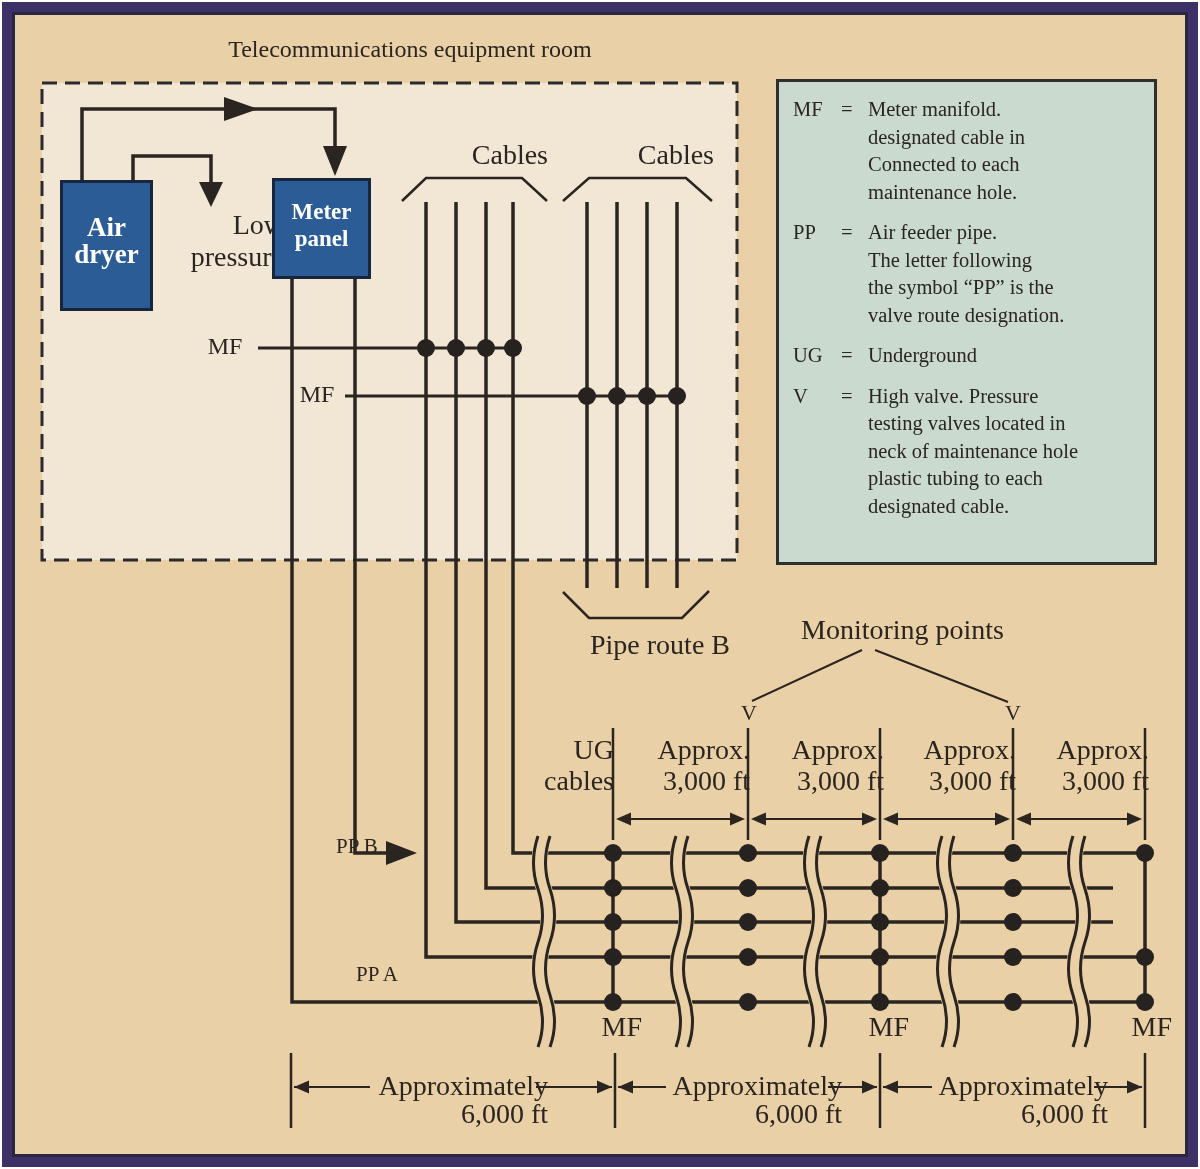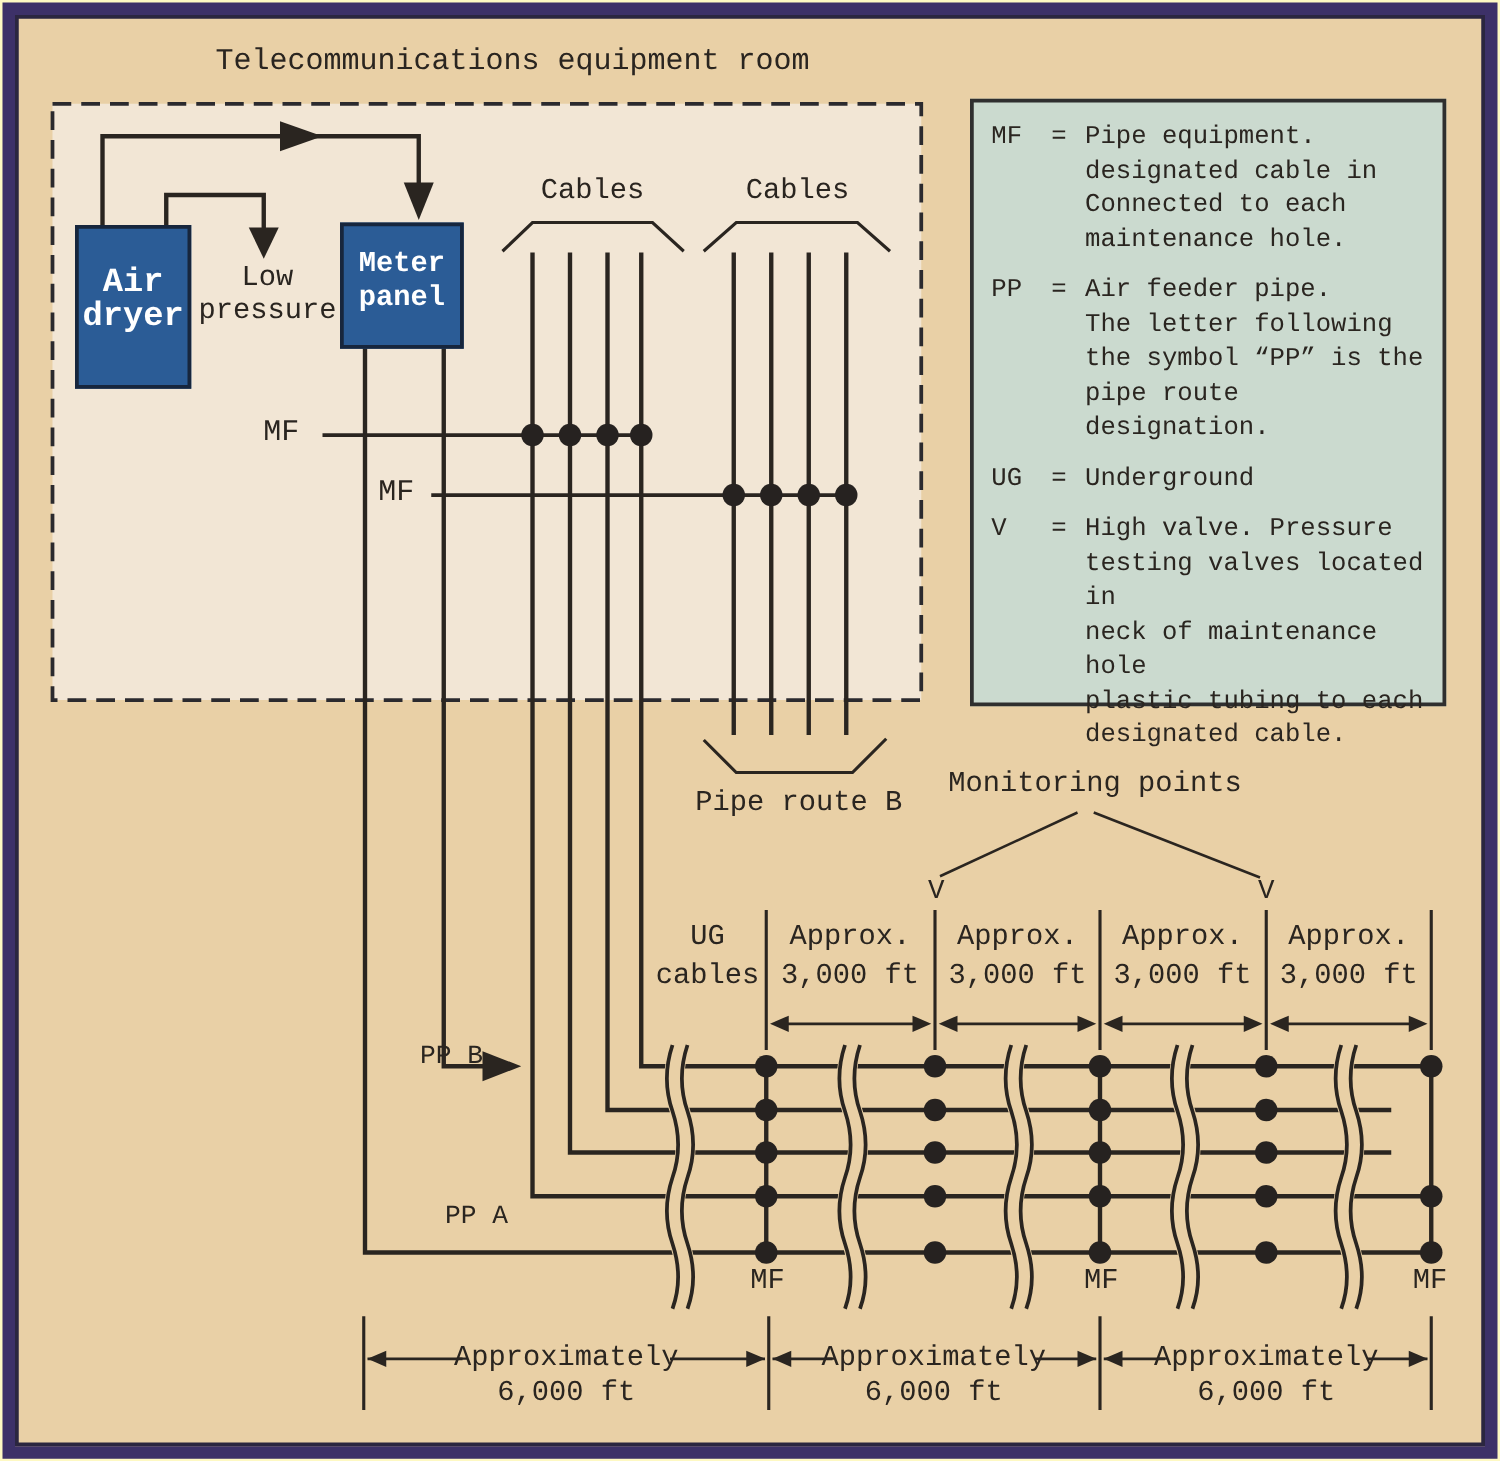--- a/index.html
+++ b/index.html
@@ -1,25 +1,25 @@
 <!DOCTYPE html>
 <html><head>
 <meta charset="utf-8">
 <style>
   html,body{margin:0;padding:0;background:#cfcfcf;}
   .stage{position:relative;width:1200px;height:1169px;overflow:hidden;
-         font-family:Liberation Mono, monospace;color:#2a2520;
-         background:#fef9c3;}
+         font-family:Liberation Serif, serif;color:#2a2520;
+         background:#ffffff;}
   .frame{position:absolute;inset:2px;background:#3d3168;}
   .canvas{position:absolute;inset:12px;background:#e9d0a6;border:3px solid #2b2640;}
   svg.diagram{position:absolute;left:0;top:0;z-index:2;}
   .lbl{position:absolute;z-index:3;line-height:1.15;white-space:nowrap;}
   .ctr{text-align:center;}
   .title{font-size:24px;}
-  .f23{font-size:23px;}
+  .f23{font-size:28px;text-align:right;}
   .f24{font-size:24px;}
   .f22{font-size:22px;}
   .f21{font-size:21px;}
   .two{line-height:31px;white-space:nowrap;}
   .box{position:absolute;z-index:4;background:#2b5c96;border:3px solid #17263d;
        color:#ffffff;font-weight:bold;text-align:center;box-sizing:border-box;}
   .air{left:60px;top:180px;width:93px;height:131px;font-size:27px;line-height:27px;padding-top:31px;}
   .meter{left:272px;top:178px;width:99px;height:101px;font-size:23px;line-height:27px;padding-top:17px;}
   .legend{position:absolute;z-index:4;left:776px;top:79px;width:381px;height:486px;
           background:#cbdacf;border:3px solid #2f2f2f;box-sizing:border-box;
@@ -249,34 +249,34 @@
   <div class="box meter">
     <div>Meter</div>
     <div>panel</div>
   </div>
 
   <div class="legend">
     <div class="lg-entry">
       <div class="lg-term">MF</div>
       <div class="lg-eq">=</div>
       <div class="lg-lines">
-        <div>Pipe equipment.</div>
+        <div>Meter manifold.</div>
         <div>designated cable in</div>
         <div>Connected to each</div>
         <div>maintenance hole.</div>
       </div>
     </div>
     <div class="lg-entry">
       <div class="lg-term">PP</div>
       <div class="lg-eq">=</div>
       <div class="lg-lines">
         <div>Air feeder pipe.</div>
         <div>The letter following</div>
         <div>the symbol “PP” is the</div>
-        <div>pipe route designation.</div>
+        <div>valve route designation.</div>
       </div>
     </div>
     <div class="lg-entry">
       <div class="lg-term">UG</div>
       <div class="lg-eq">=</div>
       <div class="lg-lines">
         <div>Underground</div>
       </div>
     </div>
     <div class="lg-entry">

